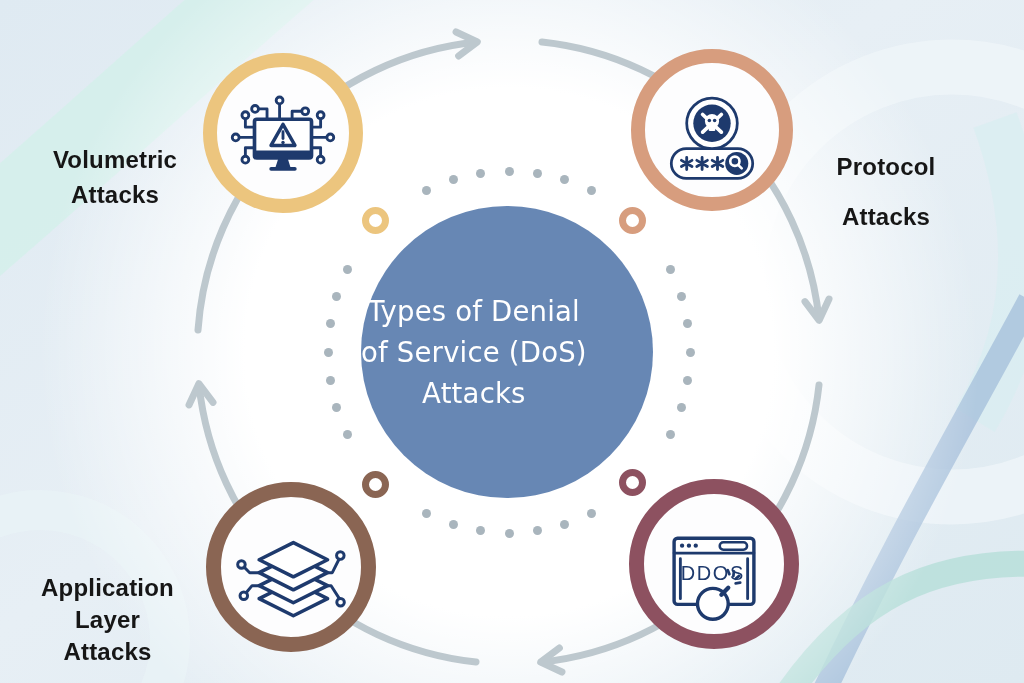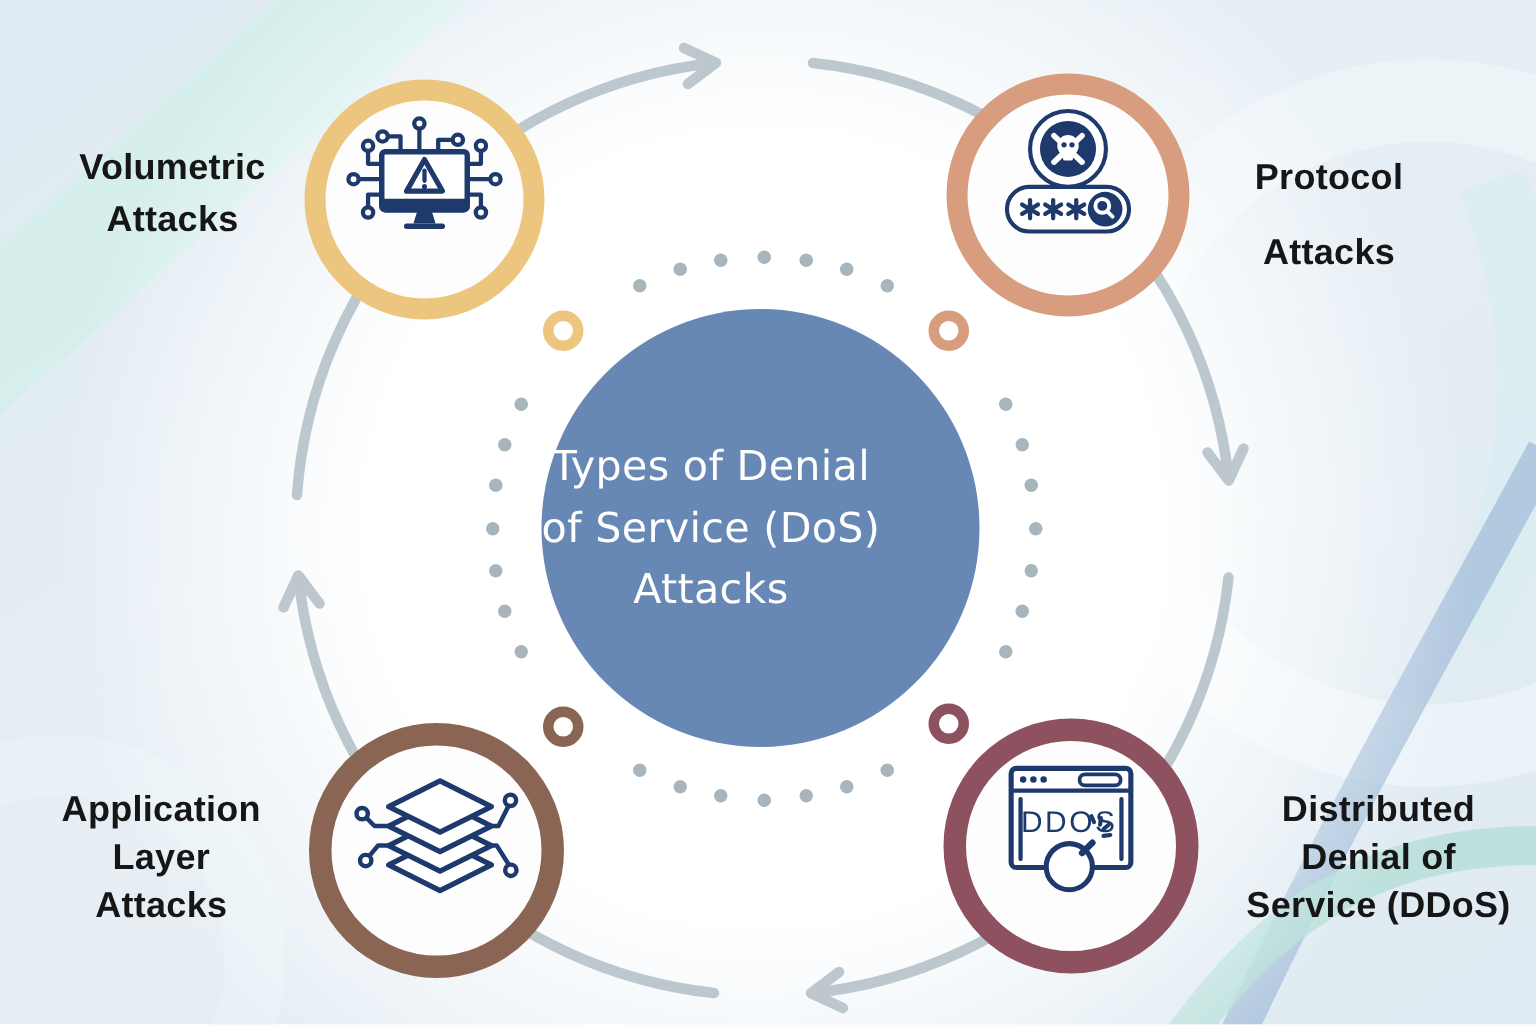--- a/index.html
+++ b/index.html
@@ -16,37 +16,37 @@
   .arrow-stroke{stroke:var(--c-arrow);}
   .arc{stroke:var(--c-arrow);stroke-width:7;fill:none;stroke-linecap:round;}
   .ring-dot{position:absolute;width:9px;height:9px;border-radius:50%;background:var(--c-dot);}
   .donut{position:absolute;width:13px;height:13px;border-radius:50%;background:#fff;border:7px solid;}
   .donut-volumetric{border-color:var(--c-yellow);}
   .donut-protocol{border-color:var(--c-salmon);}
   .donut-application{border-color:var(--c-brown);}
   .donut-ddos{border-color:var(--c-maroon);}
   .node{
     position:absolute;border-radius:50%;background:#fdfdfe;box-sizing:border-box;
-    display:flex;align-items:flex-start;justify-content:center;
+    display:flex;align-items:flex-end;justify-content:center;
   }
   .node-volumetric{left:203px;top:53px;width:160px;height:160px;border:14px solid var(--c-yellow);}
   .node-protocol{left:631px;top:49px;width:162px;height:162px;border:14px solid var(--c-salmon);}
   .node-application{left:206px;top:482px;width:170px;height:170px;border:15px solid var(--c-brown);}
   .node-ddos{left:629px;top:479px;width:170px;height:170px;border:15px solid var(--c-maroon);}
   .center-circle{
     position:absolute;left:361px;top:206px;width:292px;height:292px;border-radius:50%;
     background:var(--c-center);display:flex;align-items:center;justify-content:flex-start;
   }
   .center-title{
     color:#fff;font-family:"DejaVu Sans","Liberation Sans",sans-serif;
     font-size:27.5px;line-height:41px;text-align:center;white-space:pre-line;letter-spacing:.2px;
   }
   .node-label{
     position:absolute;color:var(--c-label);font-weight:700;font-size:24px;line-height:33px;
-    text-align:center;white-space:pre-line;letter-spacing:.2px;
+    text-align:center;white-space:pre-line;letter-spacing:.2px;margin-top:48px;
   }
   .label-volumetric{left:15px;top:94px;width:200px;line-height:35px;}
   .label-protocol{left:786px;top:94px;width:200px;line-height:50px;}
   .label-application{left:10px;top:524px;width:195px;line-height:32px;}
   .label-ddos{left:814px;top:524px;width:210px;line-height:32px;}
   
   .st{stroke:var(--c-icon);fill:none;stroke-width:3.2;stroke-linecap:round;stroke-linejoin:round;}
   .st2{stroke:var(--c-icon);fill:none;stroke-width:2.5;stroke-linecap:round;stroke-linejoin:round;}
   .wf{fill:#fff;}
   .nf{fill:var(--c-icon);stroke:none;}
@@ -225,17 +225,14 @@
 Attacks</div>
   </div>
 
   <div class="node-label label-volumetric">Volumetric
 Attacks</div>
   <div class="node-label label-protocol">Protocol
 Attacks</div>
   <div class="node-label label-application">Application
 Layer
 Attacks</div>
-  <div class="node-label label-ddos">Distributed
-Denial of
-Service (DDoS)</div>
 
 </div>
 
 </body></html>

